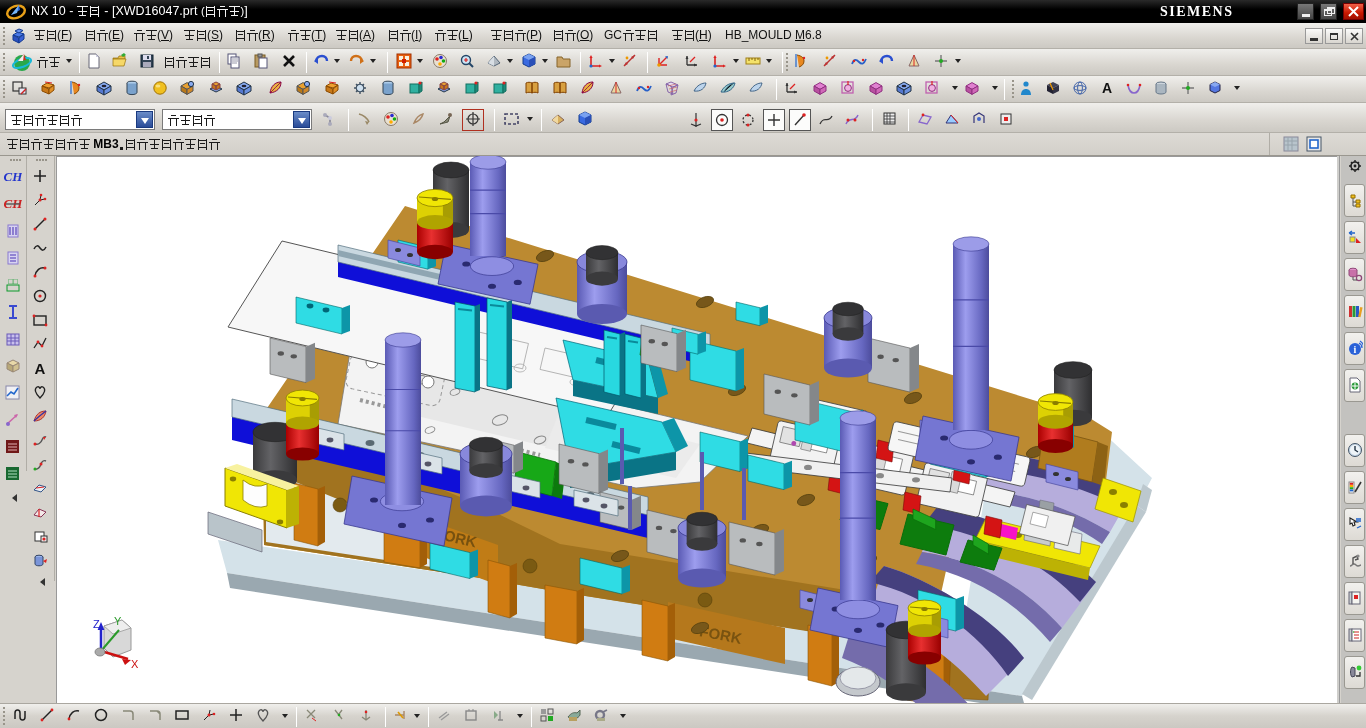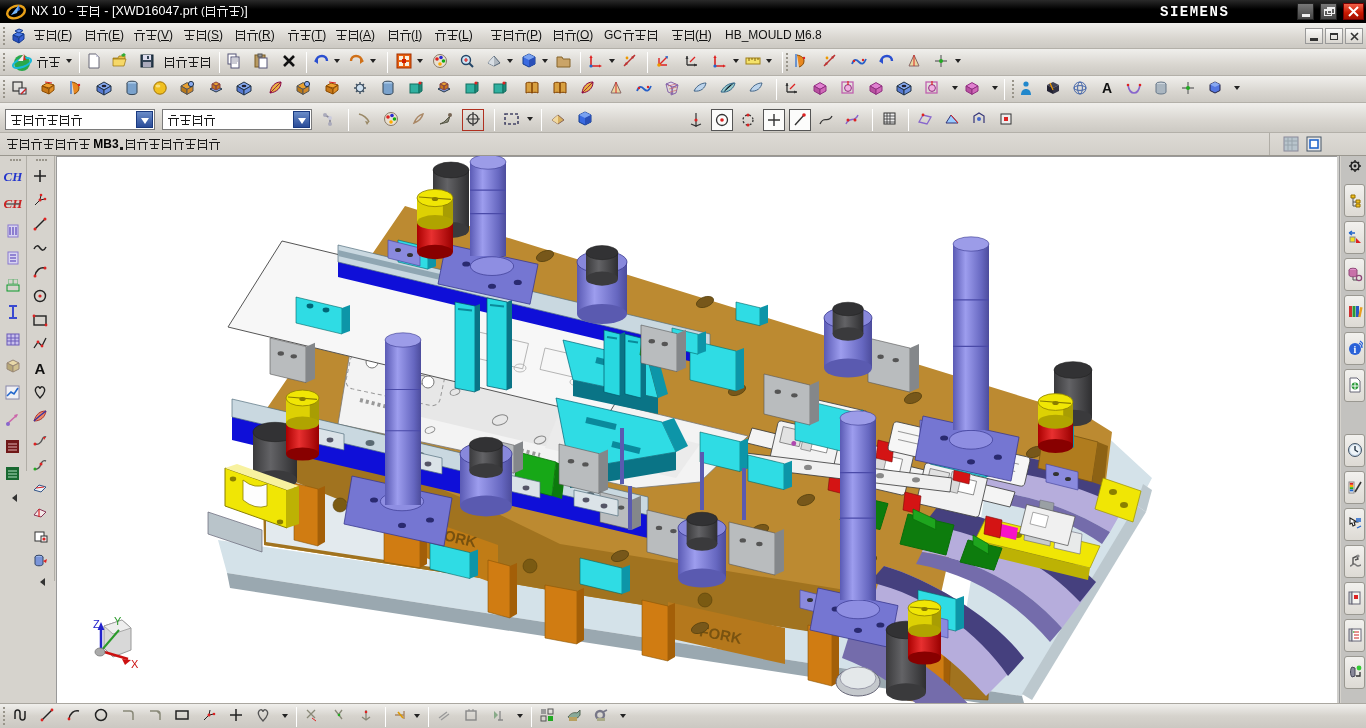--- a/index.html
+++ b/index.html
@@ -19,21 +19,21 @@
 .dd:after{content:"";position:absolute;left:4px;top:6px;border:4px solid transparent;border-top:6px solid #fff}
 </style></head><body>
 
 <div class="row" style="top:0;height:23px;background:linear-gradient(#2a2a2a,#000 40%,#000)">
 <svg style="position:absolute;left:6px;top:2px" width="20" height="19" viewBox="0 0 20 19">
       <ellipse cx="10" cy="10" rx="9" ry="6" fill="none" stroke="#e8a018" stroke-width="2.4" transform="rotate(-18 10 10)"></ellipse>
       <path d="M5 13L13 3l1 5z" fill="#2a66d8"></path>
       <path d="M5 13l8-10-2 8z" fill="#77b4f4"></path>
     </svg>
 <span style="position:absolute;left:31px;top:4px;color:#fff;font-size:12.5px">NX 10 - <i class="g ga gw"></i><i class="g gb gw"></i> - [XWD16047.prt <span style="font-size:11px">(</span><i class="g gb gw"></i><i class="g gc gw"></i><i class="g ga gw"></i><span style="font-size:11px">)</span>]</span>
-<span style="position:absolute;left:1160px;top:4px;color:#fff;font-size:14px;font-weight:bold;letter-spacing:1.5px;font-family:Liberation Mono, monospace">SIEMENS</span>
+<span style="position:absolute;left:1160px;top:4px;color:#fff;font-size:14px;font-weight:bold;letter-spacing:1.5px;font-family:Liberation Serif, serif">SIEMENS</span>
 <div style="position:absolute;left:1297px;top:3px;width:17px;height:17px;background:linear-gradient(#777,#444);border:1px solid #222">
       <div style="position:absolute;left:4px;top:10px;width:8px;height:3px;background:#eee"></div>
     </div>
 <div style="position:absolute;left:1320px;top:3px;width:17px;height:17px;background:linear-gradient(#777,#444);border:1px solid #222">
       <div style="position:absolute;left:3px;top:5px;width:8px;height:7px;border:1px solid #eee;border-top:2px solid #eee"></div>
       <div style="position:absolute;left:6px;top:3px;width:8px;height:7px;border:1px solid #eee;border-top:2px solid #eee"></div>
     </div>
 <div style="position:absolute;left:1343px;top:3px;width:21px;height:17px;background:linear-gradient(#f06048,#c81800 60%,#a01000);border:1px solid #700"><svg width="19" height="15" viewBox="0 0 19 15">
         <path d="M5 3l9 9M14 3l-9 9" stroke="#fff" stroke-width="2"></path>
       </svg></div>

